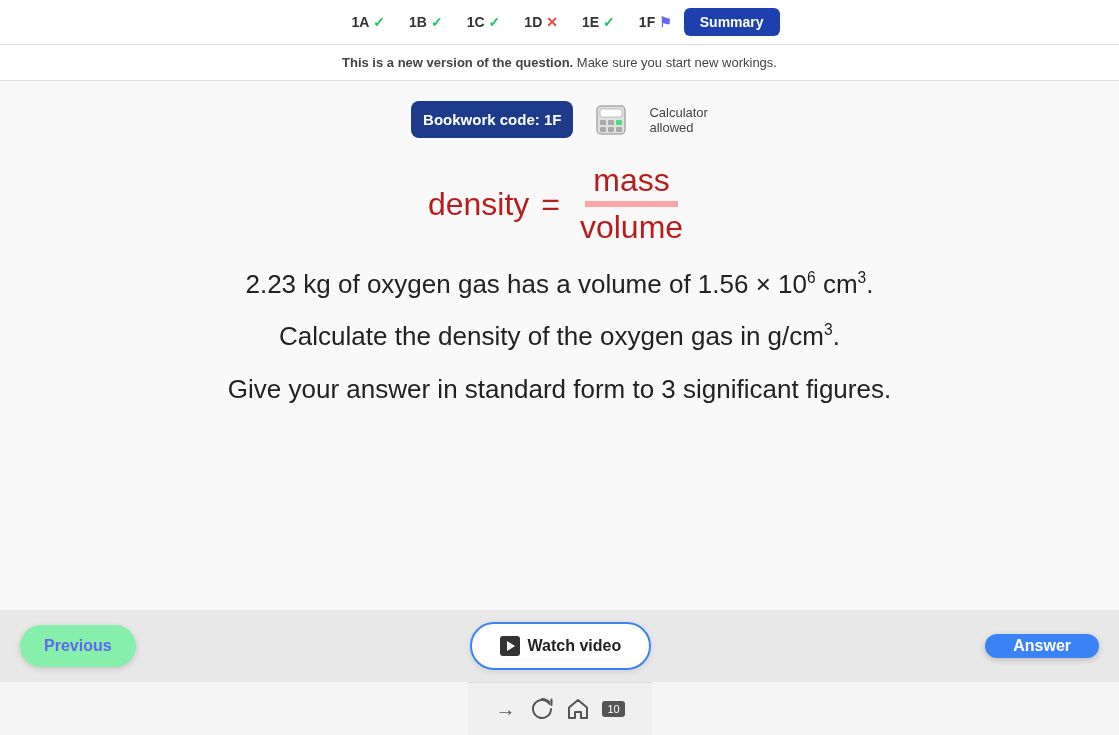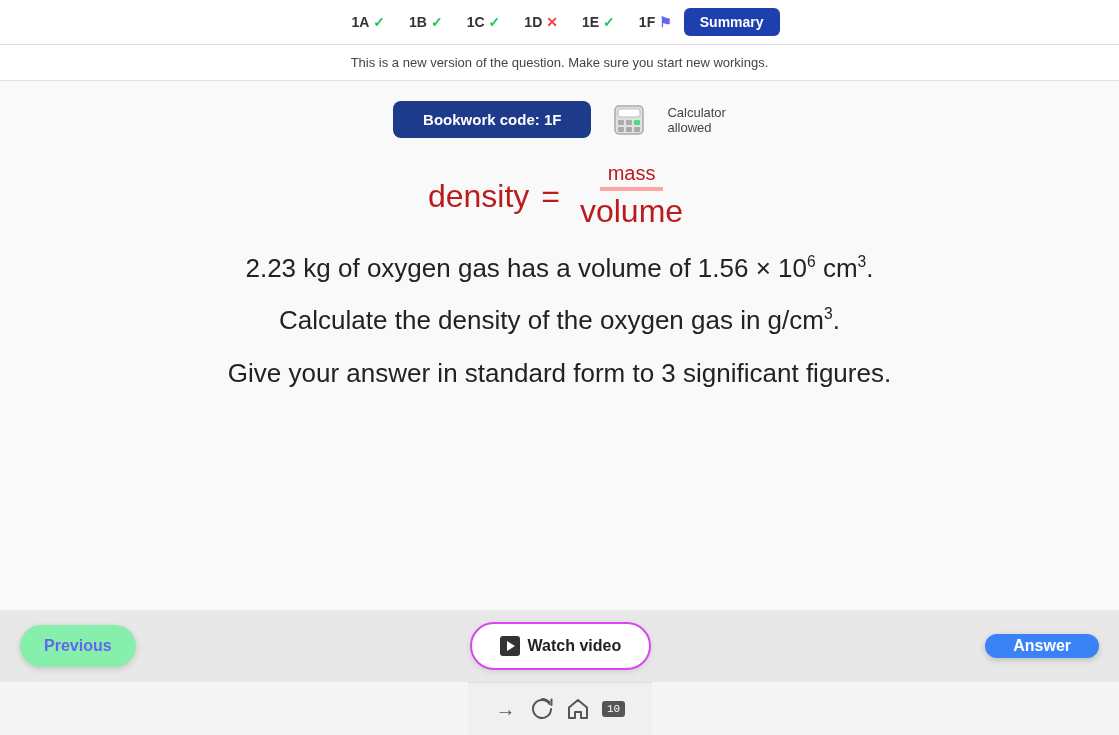--- a/index.html
+++ b/index.html
@@ -89,21 +89,21 @@
       background: #ffffff;
       width: 100%;
       text-align: center;
       padding: 10px 16px;
       font-size: 13px;
       color: #444;
       border-bottom: 1px solid #e0e0e0;
     }
 
     .new-version-notice strong {
-      font-weight: 400;
+      font-weight: 700;
     }
 
     .question-area {
       flex: 1;
       display: flex;
       flex-direction: column;
       align-items: center;
       width: 100%;
       padding: 20px 40px;
       background: #f9f9f9;
@@ -112,21 +112,21 @@
     .bookwork-row {
       display: flex;
       align-items: center;
       gap: 20px;
       margin-bottom: 24px;
     }
 
     .bookwork-code {
       background: #1e3a8a;
       color: white;
-      padding: 10px 30px;
+      padding: 10px 12px;
       border-radius: 8px;
       font-size: 15px;
       font-weight: 600;
       text-align: right;
     }
 
     .calculator-allowed {
       display: flex;
       align-items: center;
       gap: 20px;
@@ -162,22 +162,22 @@
       gap: 12px;
     }
 
     .fraction {
       display: flex;
       flex-direction: column;
       align-items: center;
     }
 
     .fraction .numerator {
-      font-size: 20px;
-      border-bottom: 4px solid #fca5a5;
+      font-size: 32px;
+      border-bottom: 6px solid #fca5a5;
       padding-bottom: 2px;
       padding-left: 8px;
       padding-right: 8px;
     }
 
     .fraction .denominator {
       font-size: 32px;
       padding-top: 2px;
       padding-left: 8px;
       padding-right: 8px;
@@ -220,21 +220,21 @@
       padding: 12px 24px;
       font-size: 16px;
       color: #6366f1;
       font-weight: 700;
       cursor: pointer;
       box-shadow: 0 2px 6px rgba(0,0,0,0.15);
     }
 
     .watch-video-button {
       background: white;
-      border: 2px solid #d946ef;
+      border: 2px solid #3b82f6;
       border-radius: 28px;
       padding: 12px 28px;
       font-size: 16px;
       font-weight: 600;
       color: #222;
       cursor: pointer;
       display: flex;
       align-items: center;
       gap: 8px;
       box-shadow: 0 2px 6px rgba(0,0,0,0.1);
@@ -283,21 +283,20 @@
       color: #555;
       font-size: 20px;
     }
 
     .page-num {
       background: #555;
       color: white;
       font-size: 11px;
       padding: 2px 5px;
       border-radius: 3px;
-      font-family: Liberation Mono, monospace;
     }
   </style>
 </head>
 <body>
 
 <div class="top-nav">
   <button class="nav-item completed">
     <span>1A</span>
     <span class="check">✓</span>
   </button>

